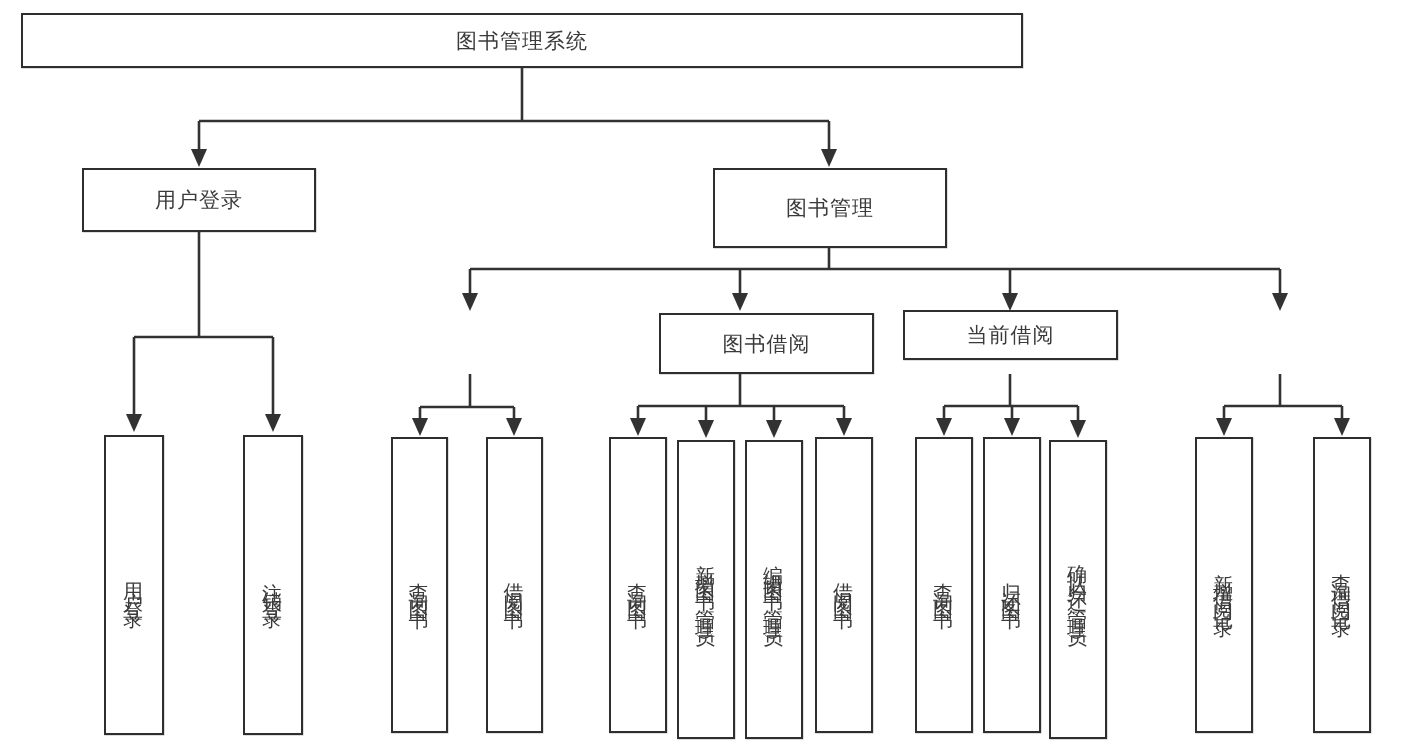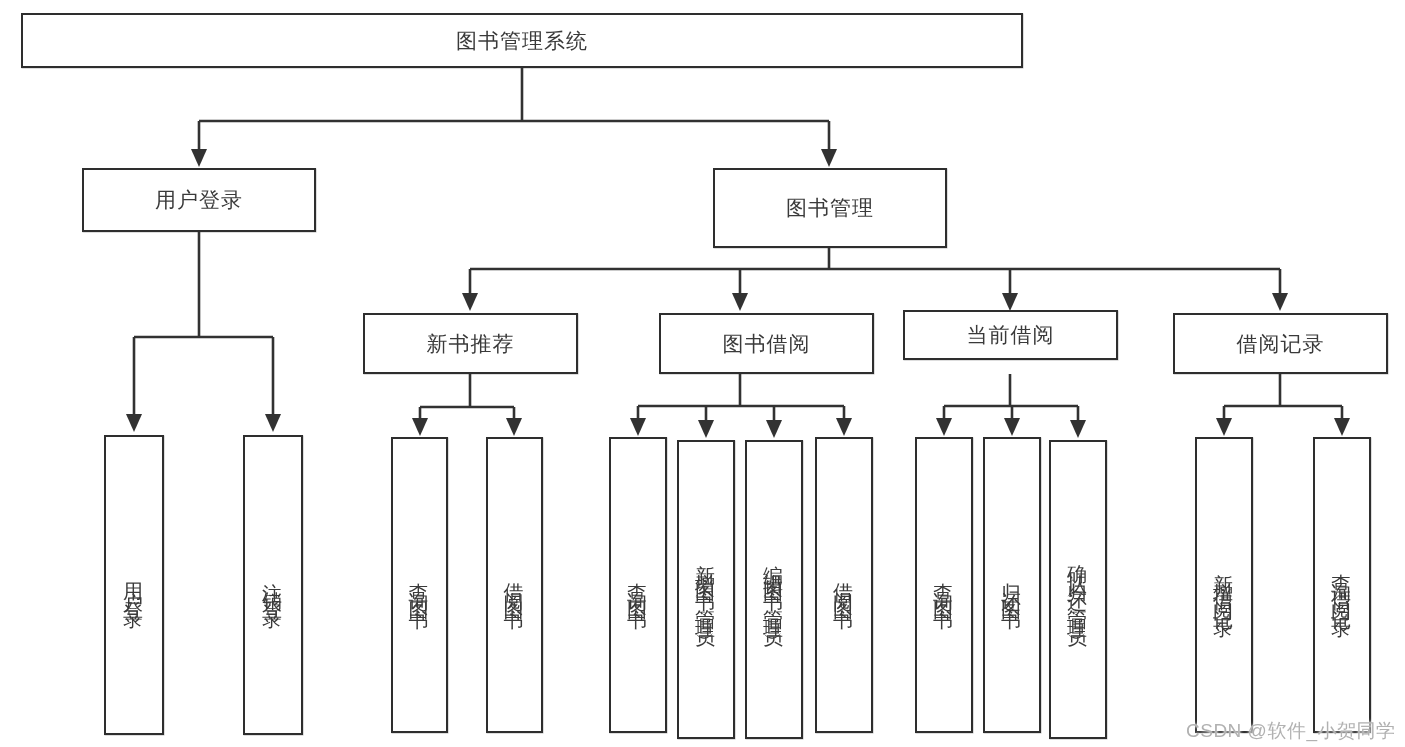--- a/index.html
+++ b/index.html
@@ -103,35 +103,32 @@
   </svg>
 
   <div class="node" style="left:21px; top:13px; width:1002px; height:55px; border-width:2px;">图书管理系统</div>
 
   <div class="node" style="left:82px; top:168px; width:234px; height:64px;">用户登录</div>
   <div class="node" style="left:713px; top:168px; width:234px; height:80px;">图书管理</div>
 
   <div class="node vert" style="left:104px; top:435px; width:60px; height:300px;">用户登录</div>
   <div class="node vert" style="left:243px; top:435px; width:60px; height:300px;">注销登录</div>
 
-  <div class="node" style="left:363px; top:313px; width:215px; height:61px;">新书推荐</div>
   <div class="node" style="left:633px; top:313px; width:215px; height:61px;margin-left:26px;">图书借阅</div>
   <div class="node" style="left:903px; top:310px; width:215px; height:50px;">当前借阅</div>
-  <div class="node" style="left:1173px; top:313px; width:215px; height:61px;">借阅记录</div>
 
   <div class="node vert" style="left:391px; top:437px; width:57px; height:296px;">查询图书</div>
   <div class="node vert" style="left:486px; top:437px; width:57px; height:296px;">借阅图书</div>
 
   <div class="node vert" style="left:609px; top:437px; width:58px; height:296px;">查询图书</div>
   <div class="node vert" style="left:677px; top:440px; width:58px; height:299px;">新增图书（管理员）</div>
   <div class="node vert" style="left:745px; top:440px; width:58px; height:299px;">编辑图书（管理员）</div>
   <div class="node vert" style="left:815px; top:437px; width:58px; height:296px;">借阅图书</div>
 
   <div class="node vert" style="left:915px; top:437px; width:58px; height:296px;">查询图书</div>
   <div class="node vert" style="left:983px; top:437px; width:58px; height:296px;">归还图书</div>
   <div class="node vert" style="left:1049px; top:440px; width:58px; height:299px;">确认归还（管理员）</div>
 
   <div class="node vert" style="left:1195px; top:437px; width:58px; height:296px;">新增借阅记录</div>
   <div class="node vert" style="left:1313px; top:437px; width:58px; height:296px;">查询借阅记录</div>
 
-  <div class="watermark" style="left:1186px; top:718px;">CSDN @软件_小贺同学</div>
 
 </div>
 
 </body></html>

